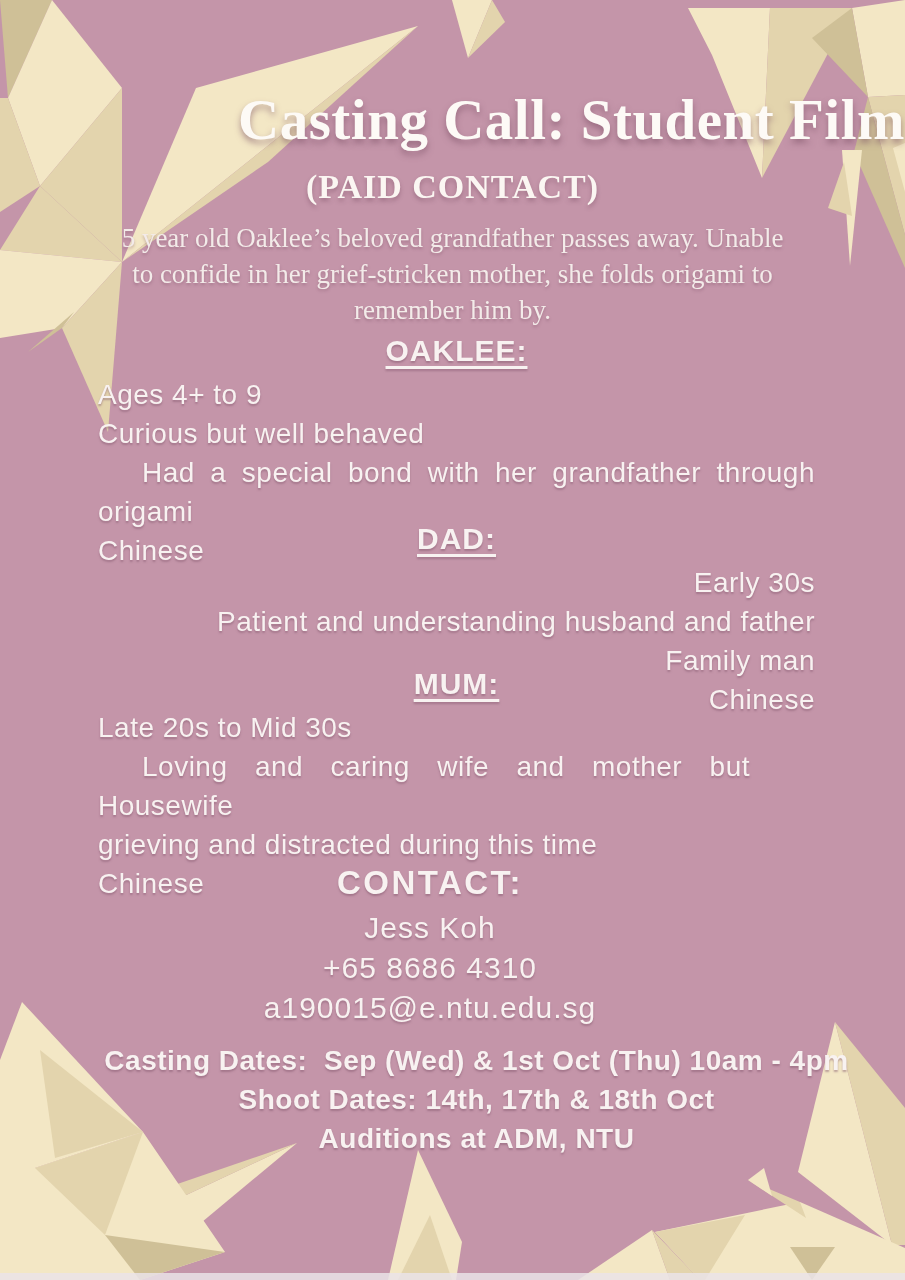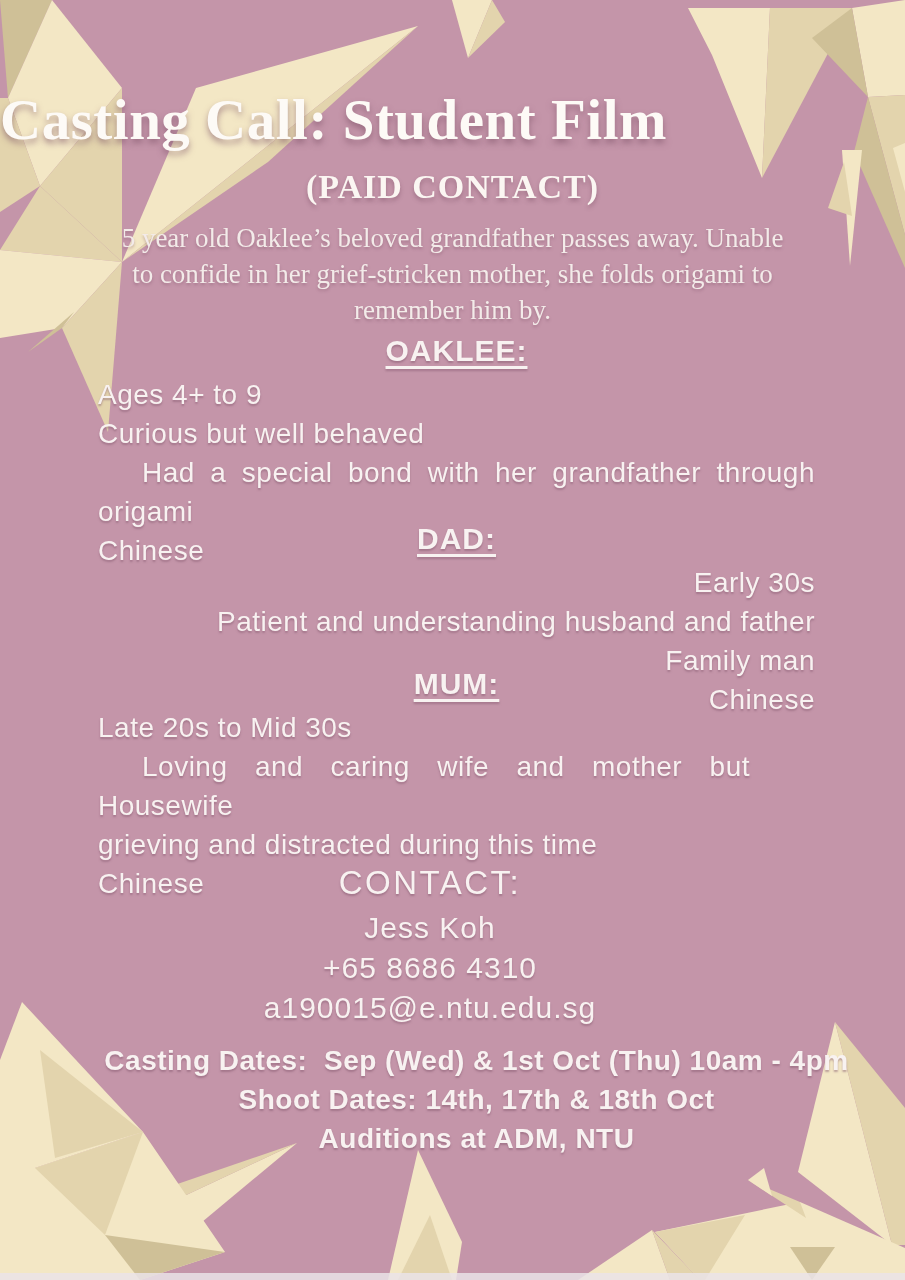--- a/index.html
+++ b/index.html
@@ -9,21 +9,21 @@
     font-family:"Liberation Sans","DejaVu Sans",sans-serif;
   }
   
   .decor{position:absolute;inset:0;width:100%;height:100%;display:block;}
   .c1{fill:var(--crane_light,#f3e7c5);}
   .c2{fill:var(--crane_mid,#e3d4ad);}
   .c3{fill:var(--crane_dark,#cfc097);}
   .edge-strip{fill:#eae3e7;opacity:.85;}
   
   .title{
-    position:absolute;top:88px;left:0;width:100%;text-align:left;
+    position:absolute;top:88px;left:0;width:100%;text-align:right;
     font-family:"Liberation Serif","DejaVu Serif",serif;font-weight:700;
     font-size:57px;line-height:64px;color:#fdfaf6;letter-spacing:.5px;
     text-shadow:0 4px 6px rgba(120,76,98,.55);
   }
   .subtitle{
     position:absolute;top:167px;left:0;width:100%;text-align:center;
     font-family:"Liberation Serif","DejaVu Serif",serif;font-weight:700;
     font-size:34px;line-height:40px;color:#fbf6f2;letter-spacing:1px;
     text-shadow:0 3px 4px rgba(120,76,98,.45);
   }
@@ -44,21 +44,21 @@
   }
   .oaklee{left:98px;top:331px;width:717px;}
   .dad{left:98px;top:519px;width:717px;text-align:right;}
   .mum{left:98px;top:664px;width:717px;}
   .jline{text-align:justify;text-align-last:justify;margin-left:44px;}
   .jline.narrow{width:608px;}
   .contact{
     position:absolute;left:98px;top:864px;width:664px;text-align:center;
     color:#f8f2f1;text-shadow:0 2px 2px rgba(132,88,110,.5);letter-spacing:1px;
   }
-  .contact .contact-heading{margin:0 0 6px 0;font-size:33px;font-weight:400;letter-spacing:2.5px;}
+  .contact .contact-heading{margin:0 0 6px 0;font-size:33px;font-weight:700;letter-spacing:2.5px;}
   .contact .line{font-size:30px;line-height:40px;}
   .schedule{
     position:absolute;top:1041px;left:0;width:100%;text-align:center;
     font-weight:700;font-size:28px;line-height:39px;color:#f8f2f1;
     letter-spacing:.5px;text-shadow:0 2px 2px rgba(132,88,110,.5);padding-left:24px;
   }
 </style>
 </head>
 <body>
 

